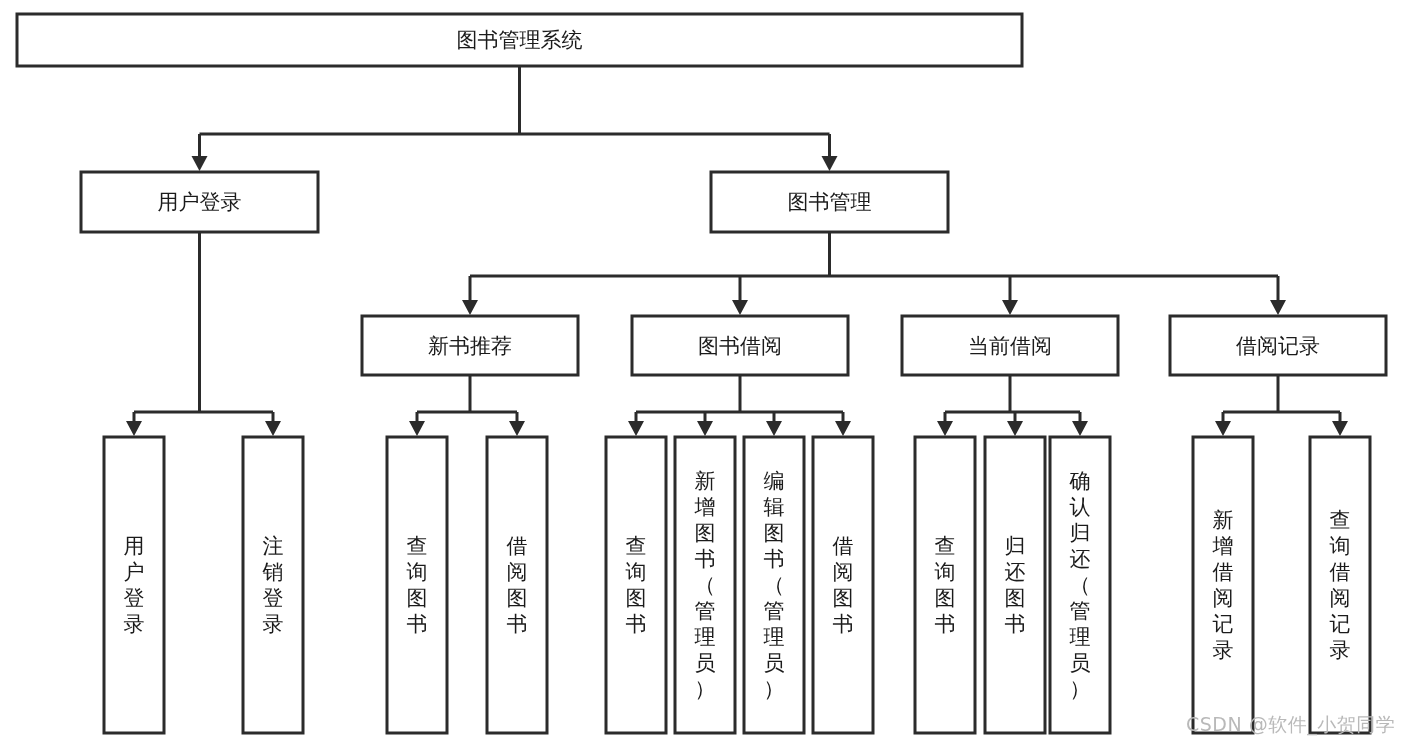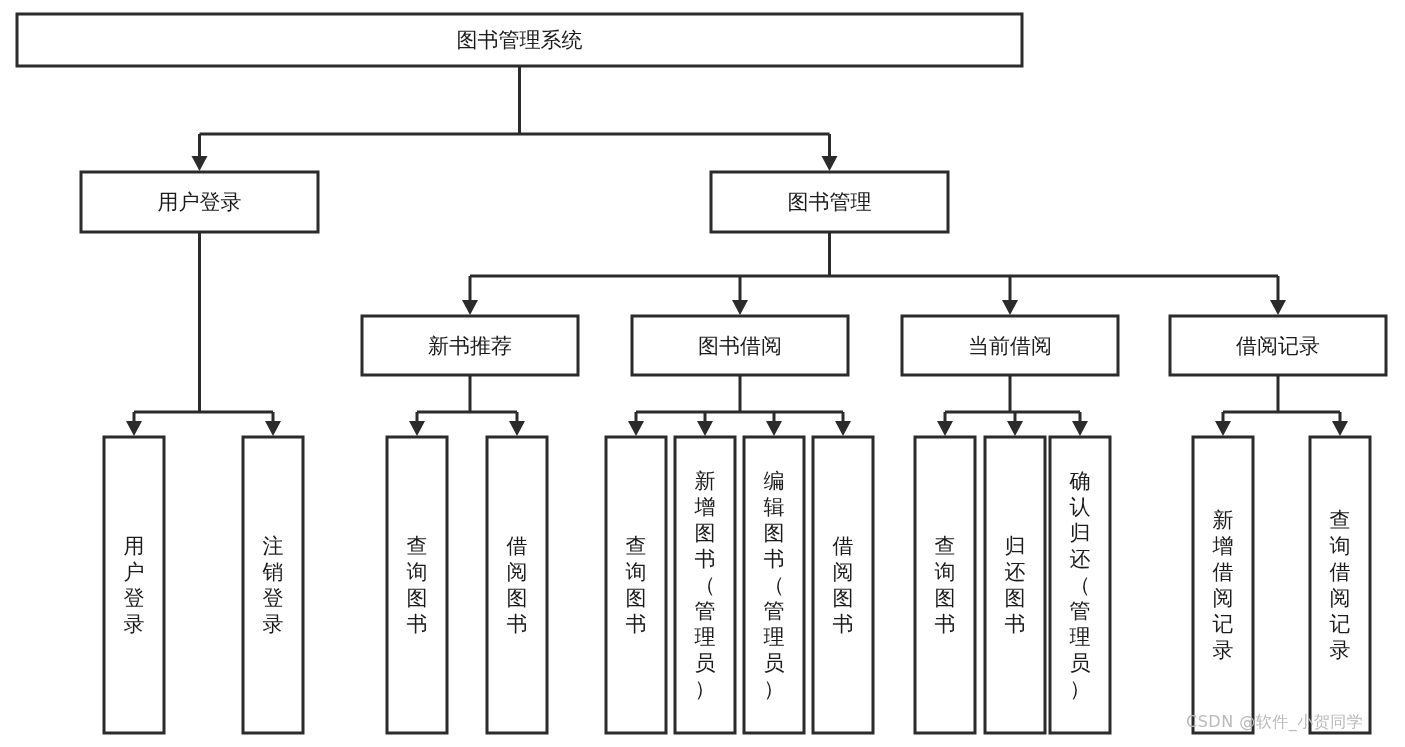--- a/index.html
+++ b/index.html
@@ -51,21 +51,21 @@
   }
   .node-label-vertical {
     fill: #1b1b1b;
     font-family: "DejaVu Sans", "Liberation Sans", sans-serif;
     font-size: 21px;
     text-anchor: middle;
   }
   .watermark {
     position: absolute;
     font-family: "DejaVu Sans", "Liberation Sans", sans-serif;
-    font-size: 16px;
+    font-size: 19px;
     color: #b9b9b9;
     white-space: nowrap;
     left: 1186px;
     top: 712px;
     letter-spacing: 0.5px;
     pointer-events: none;
   }
 </style>
 </head>
 <body>

